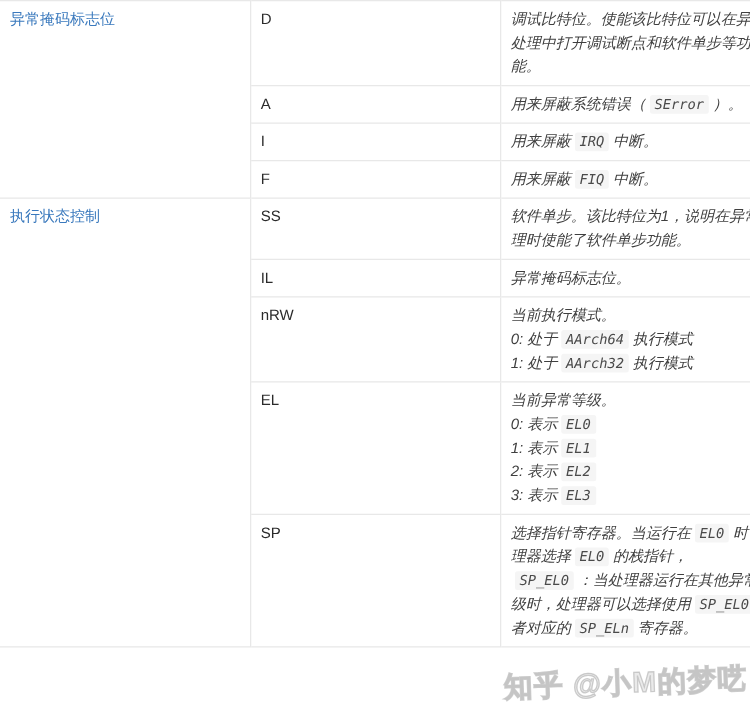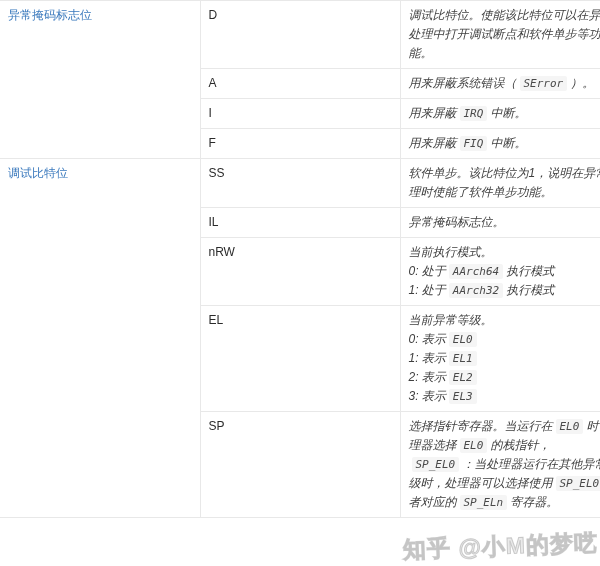--- a/index.html
+++ b/index.html
@@ -95,21 +95,21 @@
         </tr>
         <tr>
           <td class="field-cell">I</td>
           <td class="desc-cell">用来屏蔽<code class="inline-code">IRQ</code>中断。</td>
         </tr>
         <tr>
           <td class="field-cell">F</td>
           <td class="desc-cell">用来屏蔽<code class="inline-code">FIQ</code>中断。</td>
         </tr>
         <tr>
-          <td class="cat-cell" rowspan="5"><span class="cat-link">调试比特位</span></td>
+          <td class="cat-cell" rowspan="5"><span class="cat-link">执行状态控制</span></td>
           <td class="field-cell">SS</td>
           <td class="desc-cell">软件单步。该比特位为1，说明在异常处理时使能了软件单步功能。</td>
         </tr>
         <tr>
           <td class="field-cell">IL</td>
           <td class="desc-cell">异常掩码标志位。</td>
         </tr>
         <tr>
           <td class="field-cell">nRW</td>
           <td class="desc-cell">当前执行模式。<br>0: 处于<code class="inline-code">AArch64</code>执行模式<br>1: 处于<code class="inline-code">AArch32</code>执行模式</td>

